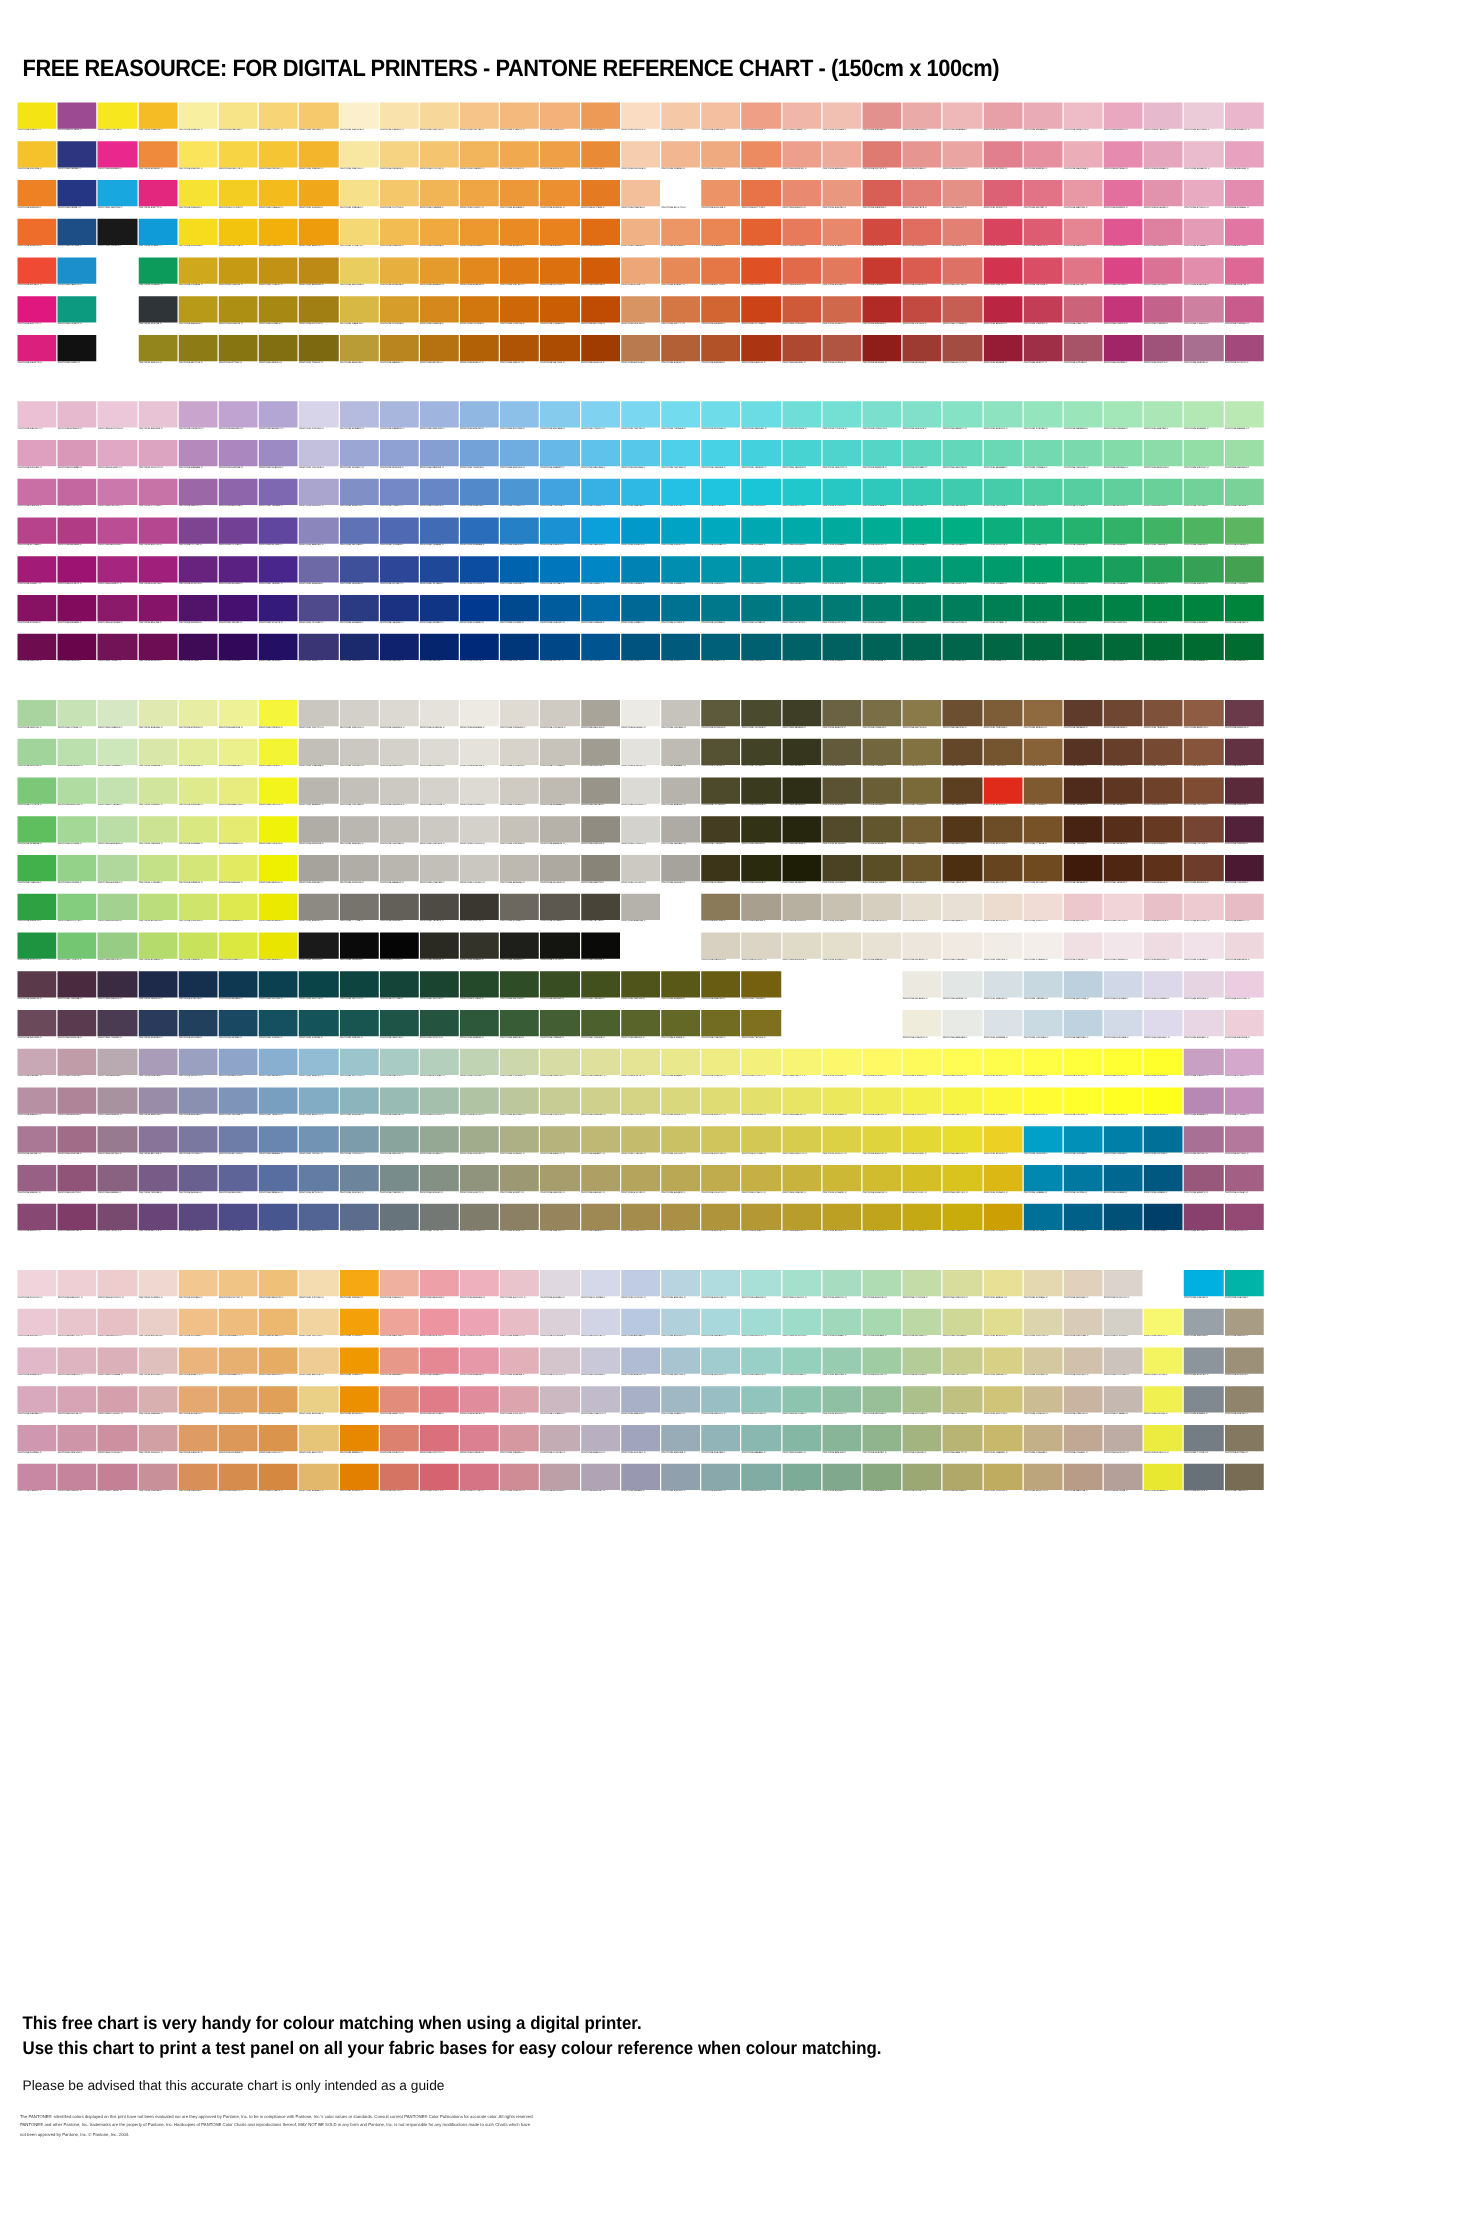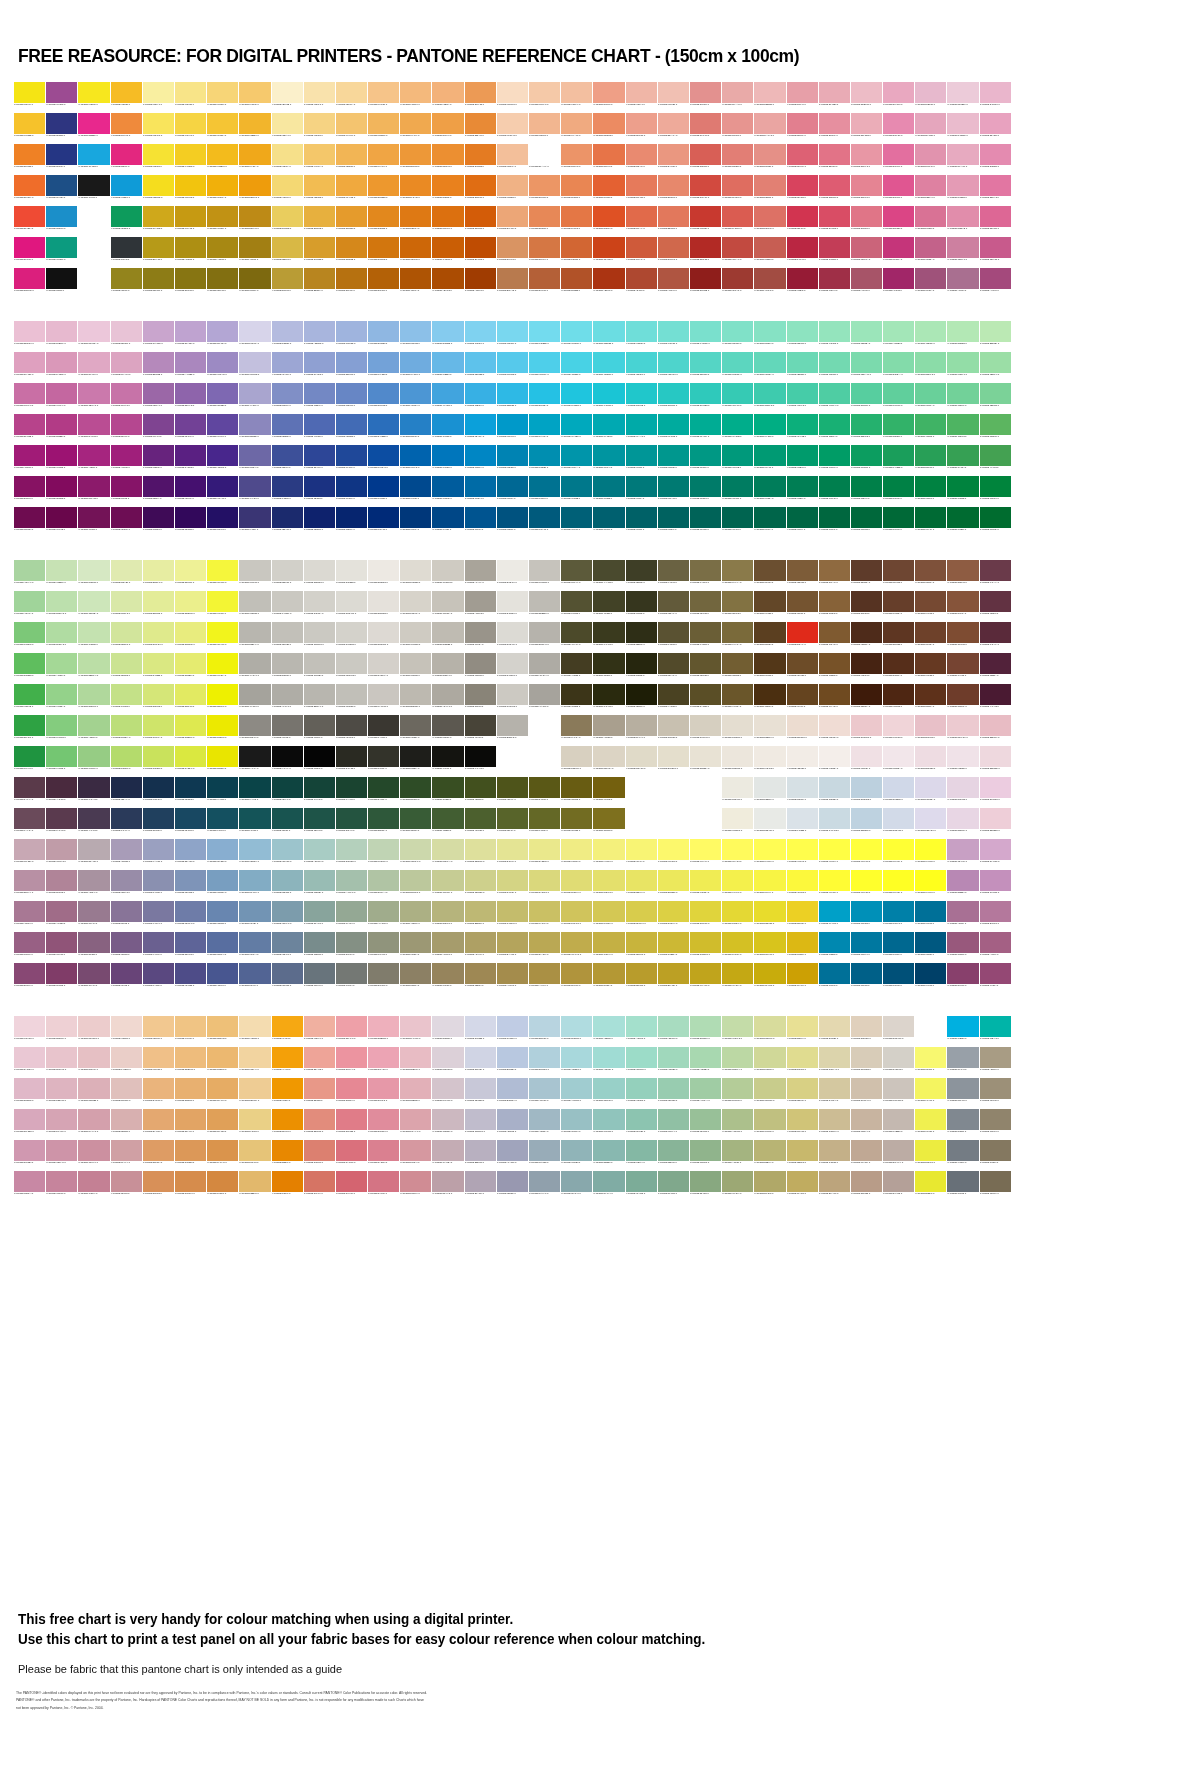--- a/index.html
+++ b/index.html
@@ -4351,20 +4351,20 @@
           <div class="cell">
             <div class="sw" style="background: rgb(120, 108, 84);"></div>
             <div class="lbl">PANTONE 786C54 C</div>
           </div>
         </div>
       </div>
     </div>
 
   <div class="footline1">This free chart is very handy for colour matching when using a digital printer.</div>
   <div class="footline2">Use this chart to print a test panel on all your fabric bases for easy colour reference when colour matching.</div>
-  <div class="footnote">Please be fabric that this pantone chart is only intended as a guide</div>
+  <div class="footnote">Please be advised that this accurate chart is only intended as a guide</div>
   <div class="legal">
       <div>The PANTONE® -identified colors displayed on this print have not been evaluated nor are they approved by Pantone, Inc. to be in compliance with Pantone, Inc.'s color values or standards. Consult current PANTONE® Color Publications for accurate color. All rights reserved.</div>
       <div>PANTONE® and other Pantone, Inc. trademarks are the property of Pantone, Inc.  Hardcopies of PANTONE Color Charts and reproductions thereof, MAY NOT BE SOLD in any form and Pantone, Inc. is not responsible for any modifications made to such Charts which have</div>
       <div>not been approved by Pantone, Inc.  © Pantone, Inc. 2004.</div>
     </div>
 
 </div>
 
 </body></html>

